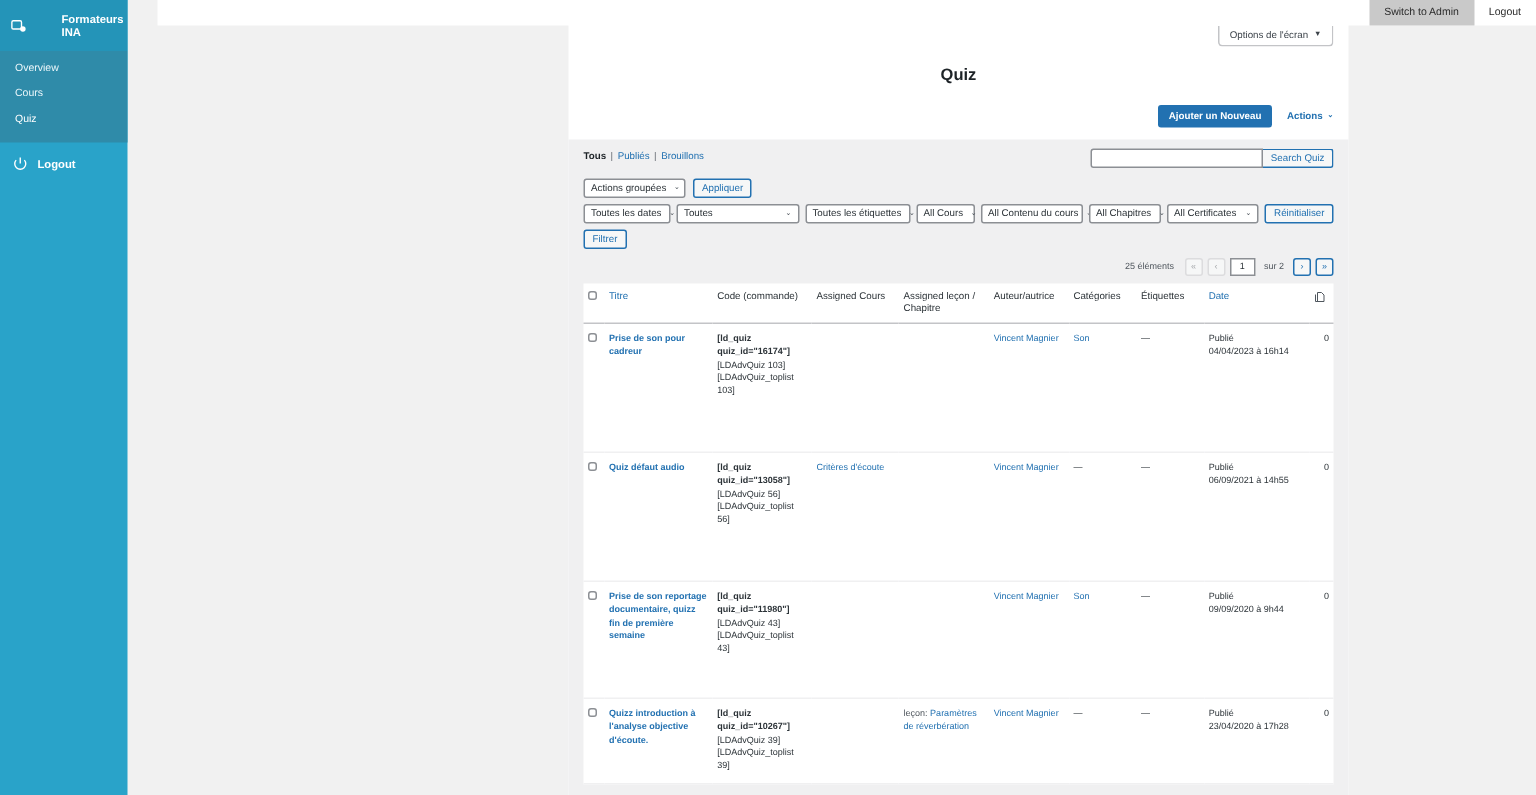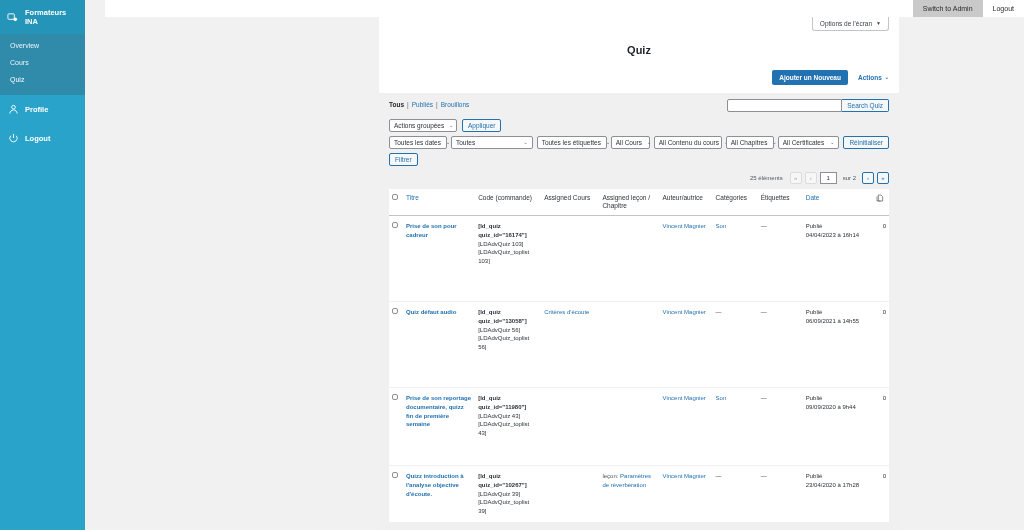--- a/index.html
+++ b/index.html
@@ -26,21 +26,21 @@
     height: 44px;
     display: flex; flex-direction: column;
     align-items: center; justify-content: center;
     padding-top: 4px;
   }
   .brand-title { font-size: 13px; font-weight: bold; letter-spacing: .5px; line-height: 1; }
   .brand-sub { font-size: 5.5px; margin-top: 3px; opacity: .85; letter-spacing: .3px; }
 
   .nav-head {
     background: #2494b8;
-    display: flex; align-items: center; gap: 7px;
+    display: flex; align-items: center; gap: 23px;
     padding: 8px 7px;
     font-size: 7.5px; font-weight: bold;
   }
   .nav-sub { background: #2f8ba9; padding: 3px 0 7px 0; }
   .nav-sub .item {
     font-size: 7px; padding: 5px 10px; color: #eaf6fa; cursor: pointer;
   }
   .nav-sub .item.active { color: #ffffff; }
   .nav-item {
     display: flex; align-items: center; gap: 6px;
@@ -251,29 +251,20 @@
       <span>Formateurs INA</span>
     </div>
 
     <div class="nav-sub">
       <div class="item">Overview</div>
       <div class="item">Cours</div>
       <div class="item active">Quiz</div>
     </div>
 
 
-    <div class="nav-item">
-      <span class="ico">
-        <svg viewBox="0 0 24 24" fill="none" stroke="#ffffff" stroke-width="2">
-          <circle cx="12" cy="7" r="4"></circle>
-          <path d="M4 21c0-4.4 3.6-8 8-8s8 3.6 8 8"></path>
-        </svg>
-      </span>
-      <span>Profile</span>
-    </div>
 
     <div class="nav-item">
       <span class="ico">
         <svg viewBox="0 0 24 24" fill="none" stroke="#ffffff" stroke-width="2">
           <path d="M6 6 A8 8 0 1 0 18 6"></path>
           <line x1="12" y1="2" x2="12" y2="11"></line>
         </svg>
       </span>
       <span>Logout</span>
     </div>

